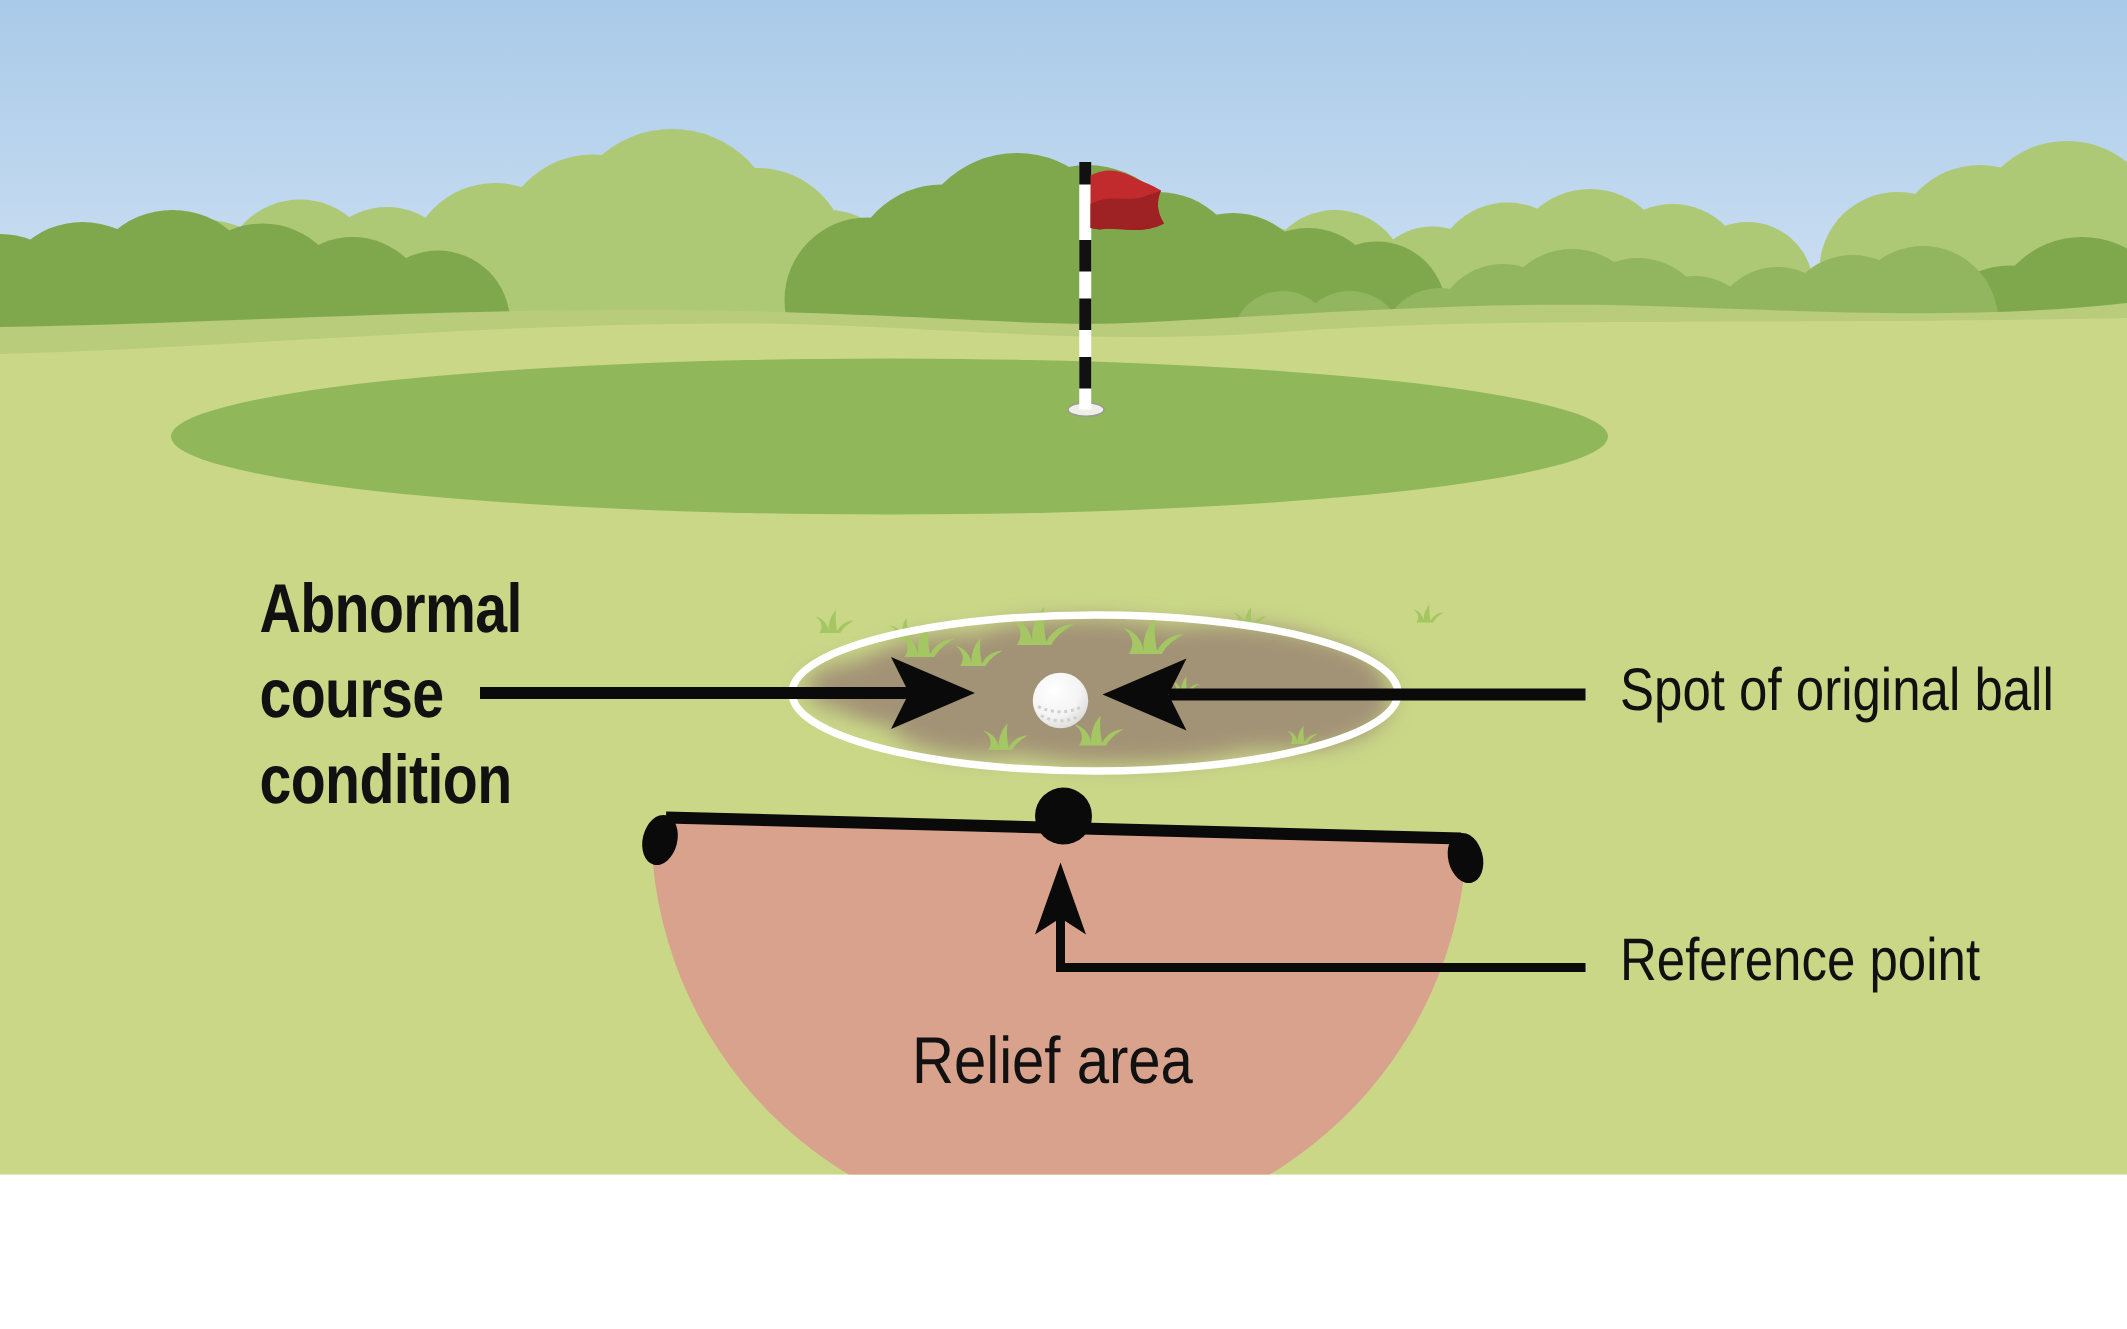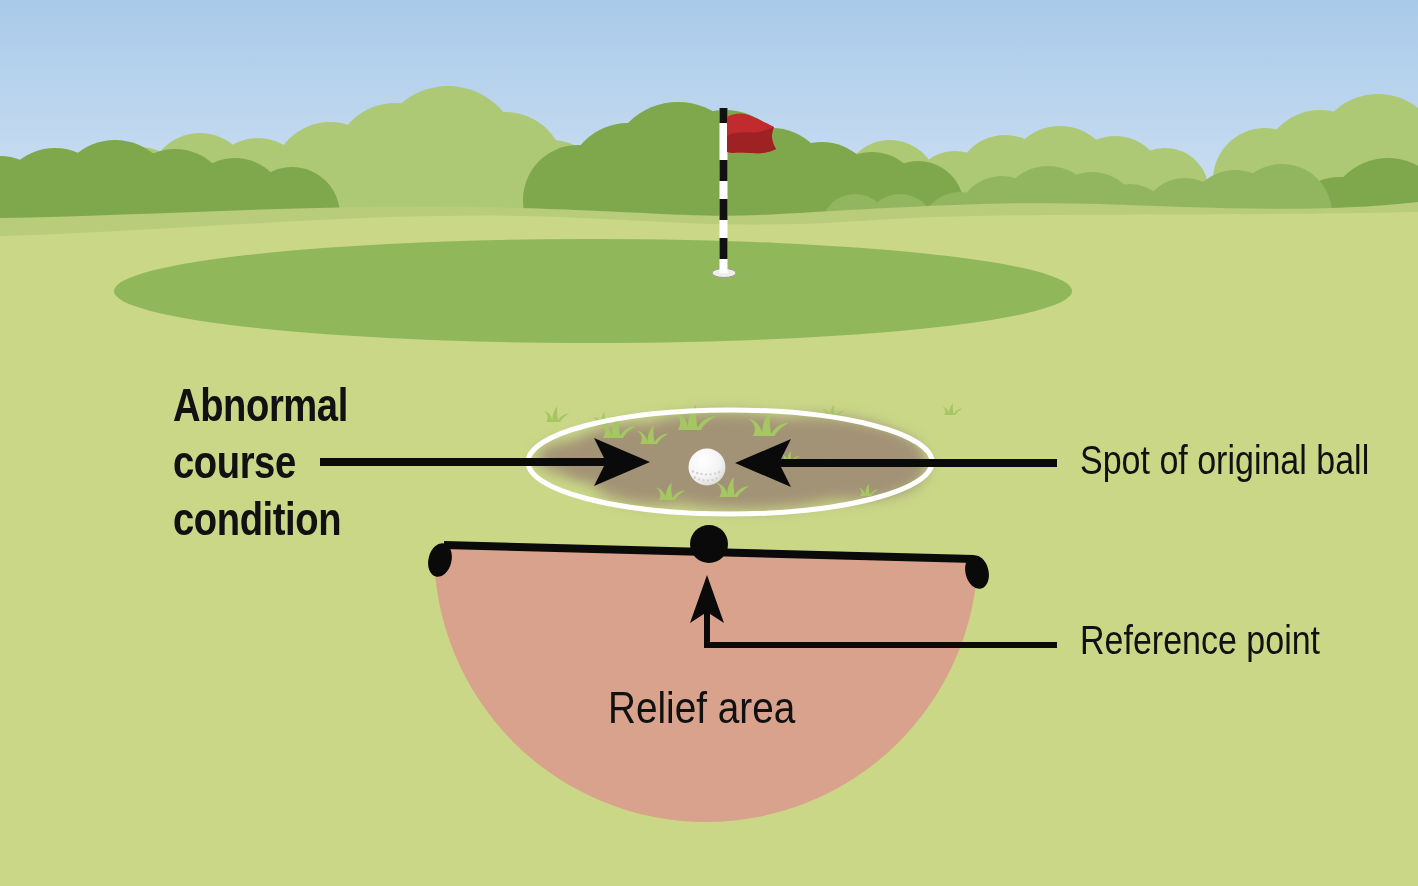--- a/index.html
+++ b/index.html
@@ -1,18 +1,18 @@
 <!DOCTYPE html>
 <html><head>
 <meta charset="utf-8">
 <style>
   html,body{margin:0;padding:0;background:#ffffff;}
   .stage{
     position:relative;
-    width:1418px;height:886px;
+    width:1418px;height:783px;
     overflow:hidden;
     font-family:"Liberation Sans","DejaVu Sans",sans-serif;
   }
   .stage svg{position:absolute;left:0;top:0;}
   .label{
     position:absolute;
     color:#111111;
     transform-origin:left top;
     white-space:nowrap;
     line-height:1;

